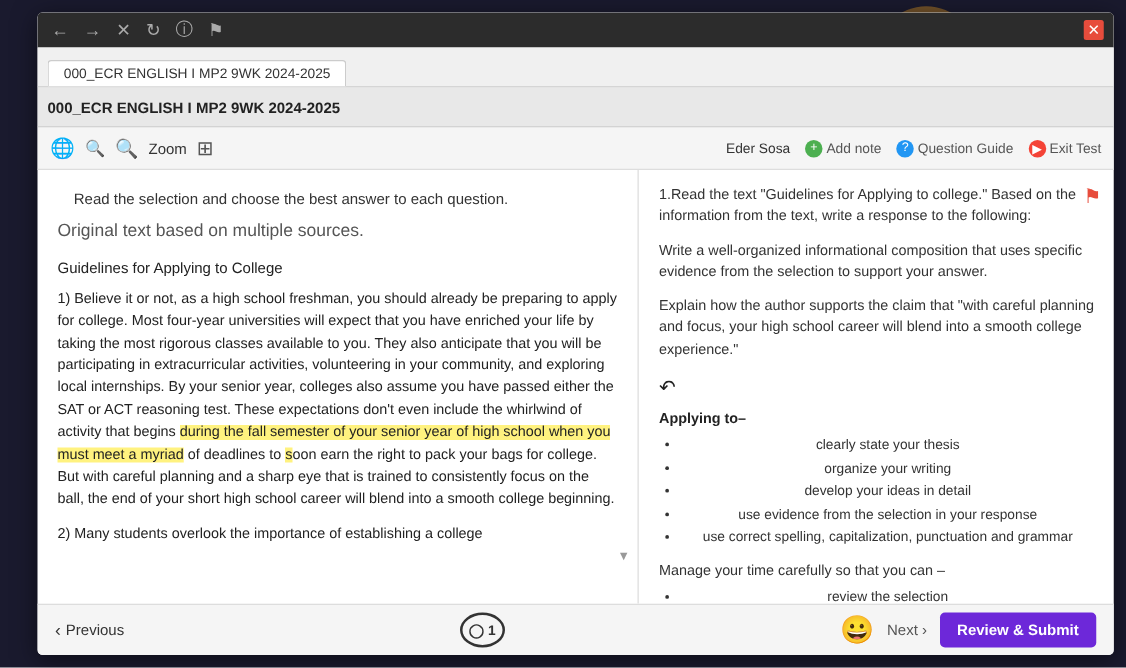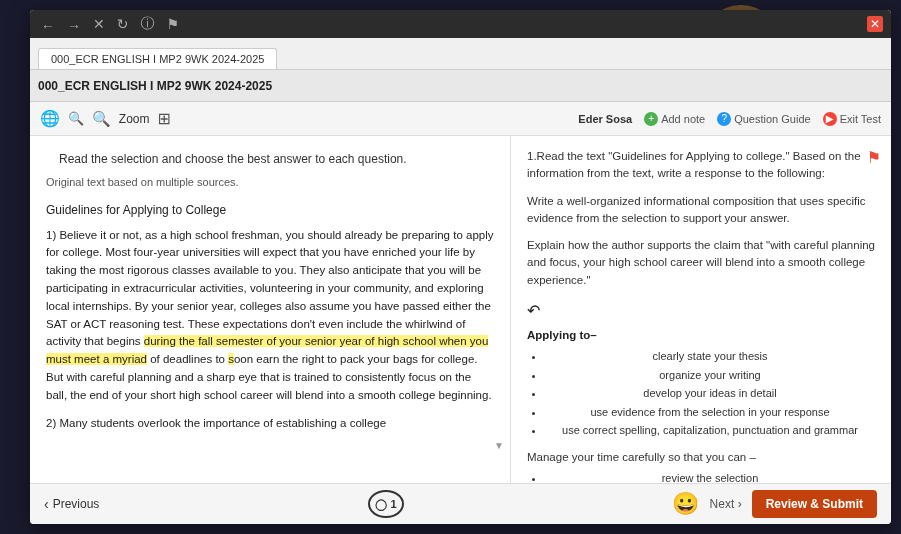--- a/index.html
+++ b/index.html
@@ -122,21 +122,21 @@
     }
     .toolbar-right {
       margin-left: auto;
       display: flex;
       align-items: center;
       gap: 12px;
     }
     .user-name {
       font-size: 11px;
       color: #333;
-      font-weight: bold;
+      font-weight: normal;
     }
     .toolbar-action {
       display: flex;
       align-items: center;
       gap: 3px;
       font-size: 11px;
       color: #555;
       cursor: pointer;
     }
     .toolbar-action .icon-circle {
@@ -172,21 +172,21 @@
     }
     .instruction-text {
       color: #333;
       margin-bottom: 6px;
       font-size: 12px;
       margin-left: 13px;
     }
     .source-text {
       color: #555;
       margin-bottom: 10px;
-      font-size: 11px;
+      font-size: 14px;
     }
     .passage-title {
       font-weight: normal;
       margin-bottom: 8px;
       font-size: 12px;
     }
     .passage-body {
       font-size: 11.5px;
       color: #222;
       line-height: 1.55;
@@ -304,21 +304,21 @@
       border: none;
     }
     .next-btn {
       font-size: 12px;
       color: #555;
       cursor: pointer;
       background: none;
       border: none;
     }
     .review-submit-btn {
-      background: #c2410c;
+      background: #6d28d9;
       color: white;
       border: none;
       padding: 7px 14px;
       border-radius: 4px;
       font-size: 12px;
       font-weight: bold;
       cursor: pointer;
     }
   </style>
 </head>

